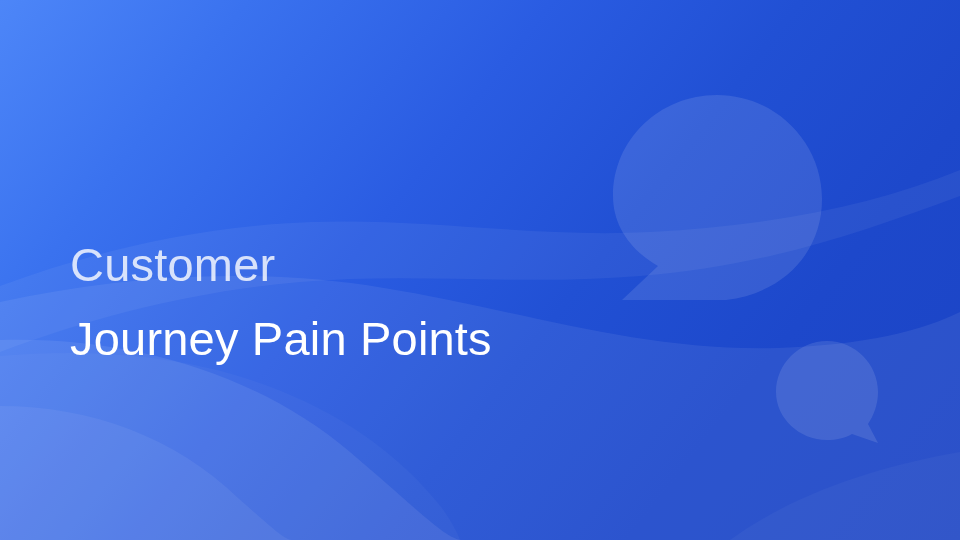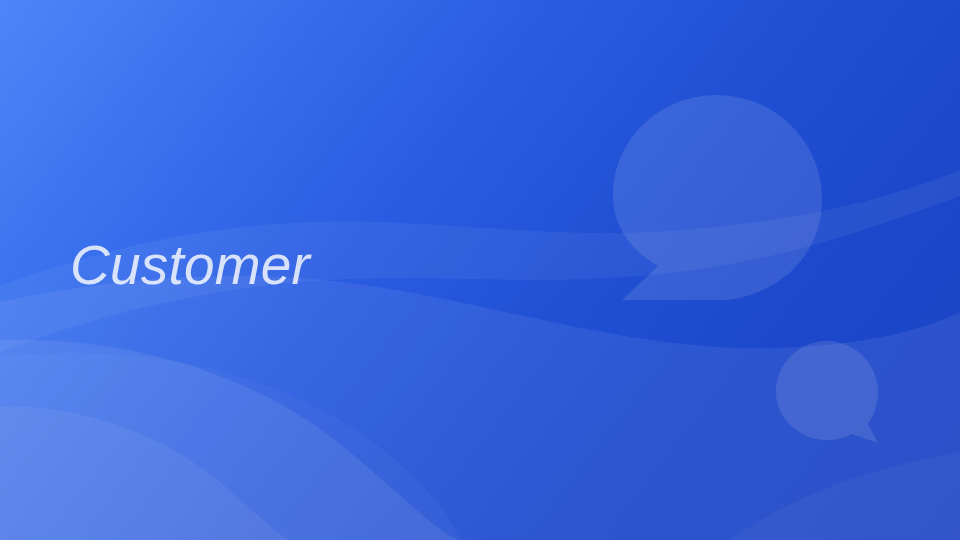--- a/index.html
+++ b/index.html
@@ -48,26 +48,25 @@
 
   
   #title-block {
     position: absolute;
     left: 70px;
     top: 228px;
     width: 620px;
   }
   .title-line {
     display: block;
-    font-size: 55px;
+    font-size: 47px;
     line-height: 74px;
     letter-spacing: 0.2px;
     white-space: nowrap;
     font-weight: 400;
-    font-style: italic;
   }
   #title-line-1 {
     color: rgba(255, 255, 255, 0.80);
   }
   #title-line-2 {
     color: #ffffff;
   }
 </style>
 </head>
 <body>
@@ -111,15 +110,16 @@
              C 878,404 874,415 868,424
              L 878,443
              L 852,434
              C 845,438 836,440 827,440
              C 799,440 776,418 776,392
              C 776,364 799,341 827,341 Z" fill="#ffffff" fill-opacity="0.110"></path>
   </svg>
 
   <div id="title-block">
     <span class="title-line" id="title-line-1">Customer</span>
+    <span class="title-line" id="title-line-2">Journey Pain Points</span>
   </div>
 
 </div>
 
 </body></html>

